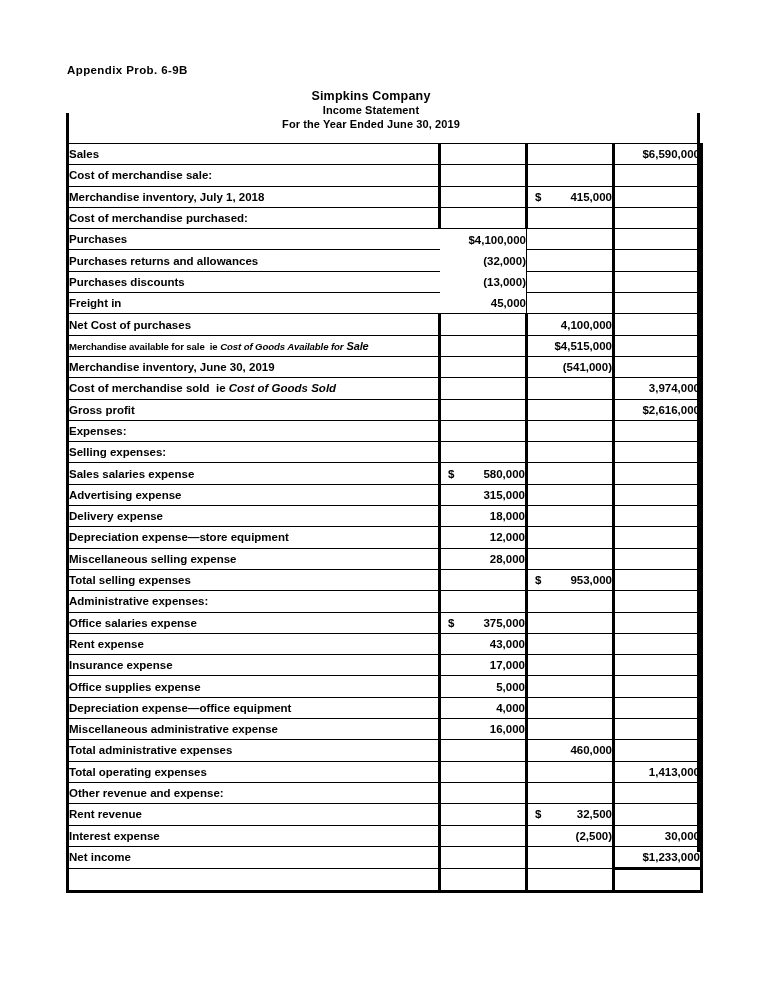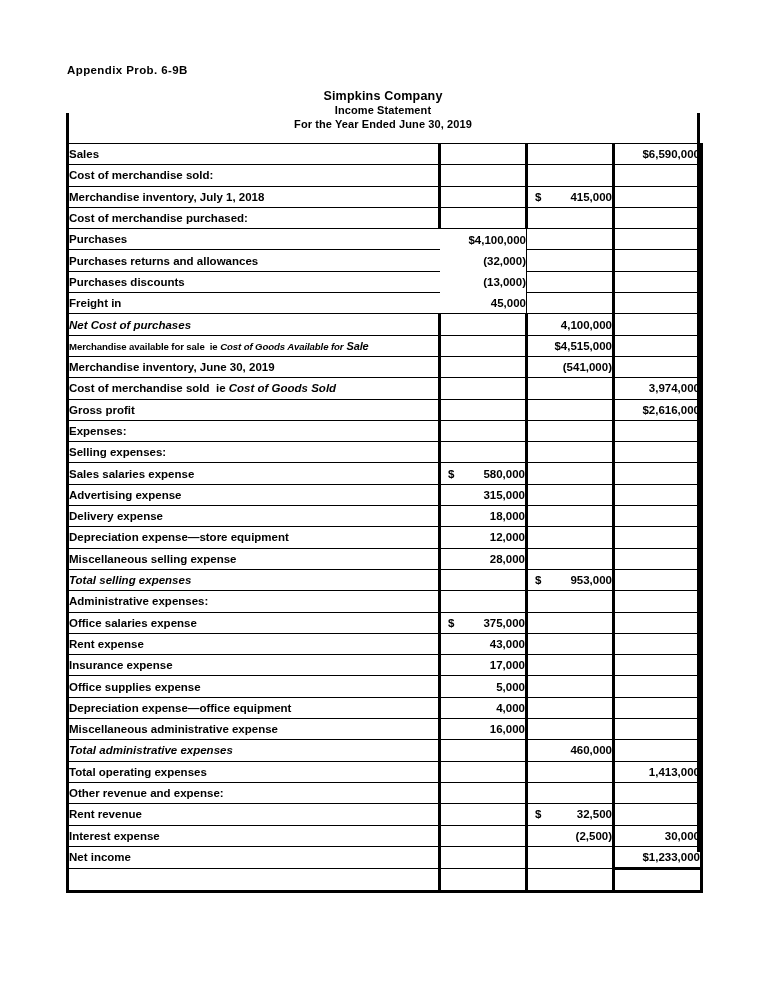--- a/index.html
+++ b/index.html
@@ -30,21 +30,21 @@
     top: 64px;
     font-size: 11.5px;
     font-weight: bold;
     letter-spacing: 0.4px;
     white-space: nowrap;
   }
 
   
   #heading {
     position: absolute;
-    left: 68px;
+    left: 56px;
     top: 89px;
     width: 630px;
     text-align: center;
     line-height: 1.22;
   }
   #heading .h-company {
     font-size: 12.5px;
     font-weight: bold;
     letter-spacing: 0.2px;
   }
@@ -110,21 +110,21 @@
   
   .no-left { border-left: none; }
 
   
   .thin-left { border-left: 1.4px solid #000; }
 
   
   .i0 { padding-left: 8px; }
   .i1 { padding-left: 22px; }
   .i2 { padding-left: 36px; }
-  .i3 { padding-left: 54px; font-style: italic; }
+  .i3 { padding-left: 54px; }
 
   
   .cur {
     display: flex;
     justify-content: space-between;
     align-items: center;
     padding-left: 7px;
   }
   .cur .sym { font-weight: bold; }
 
@@ -167,21 +167,21 @@
         <col class="c-amt3">
     </colgroup>
     <tbody id="stmt-body">
         <tr>
           <td class="lbl i0"><span>Sales</span></td>
           <td class="amt"></td>
           <td class="amt"></td>
           <td class="amt last"><span>$6,590,000</span></td>
         </tr>
         <tr>
-          <td class="lbl i0"><span>Cost of merchandise sold:</span></td>
+          <td class="lbl i0"><span>Cost of merchandise sale:</span></td>
           <td class="amt"></td>
           <td class="amt"></td>
           <td class="amt last"></td>
         </tr>
         <tr>
           <td class="lbl i1"><span>Merchandise inventory, July 1, 2018</span></td>
           <td class="amt"></td>
           <td class="amt">
             <div class="cur">
               <span class="sym">$</span>

